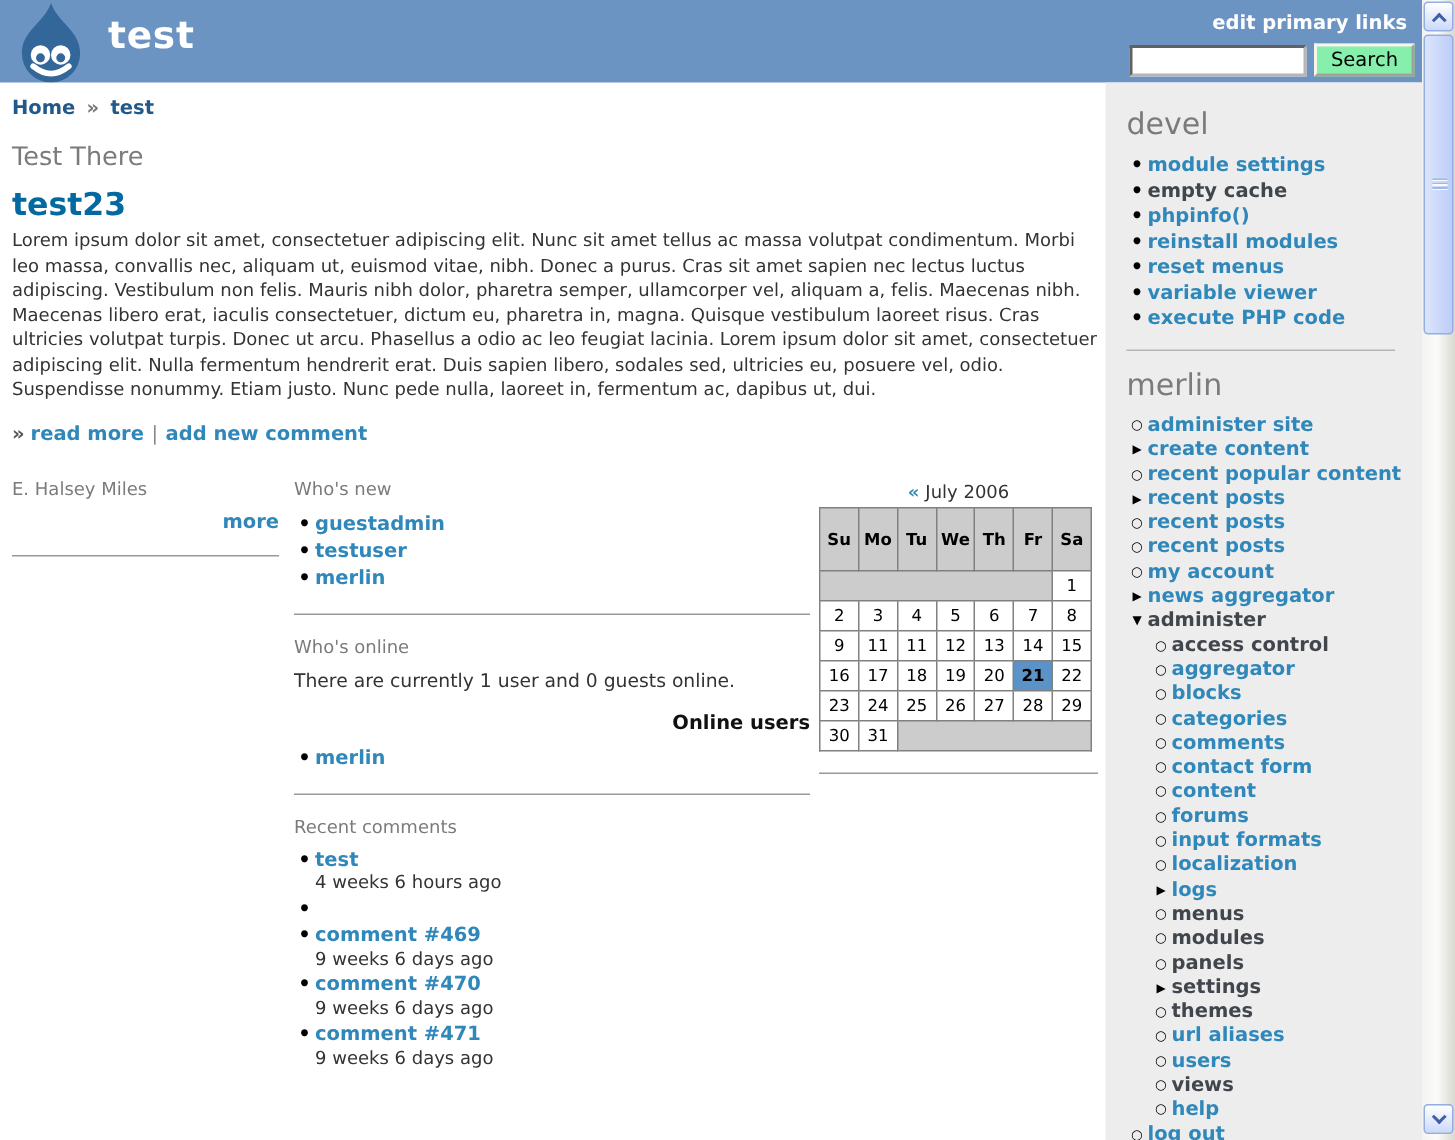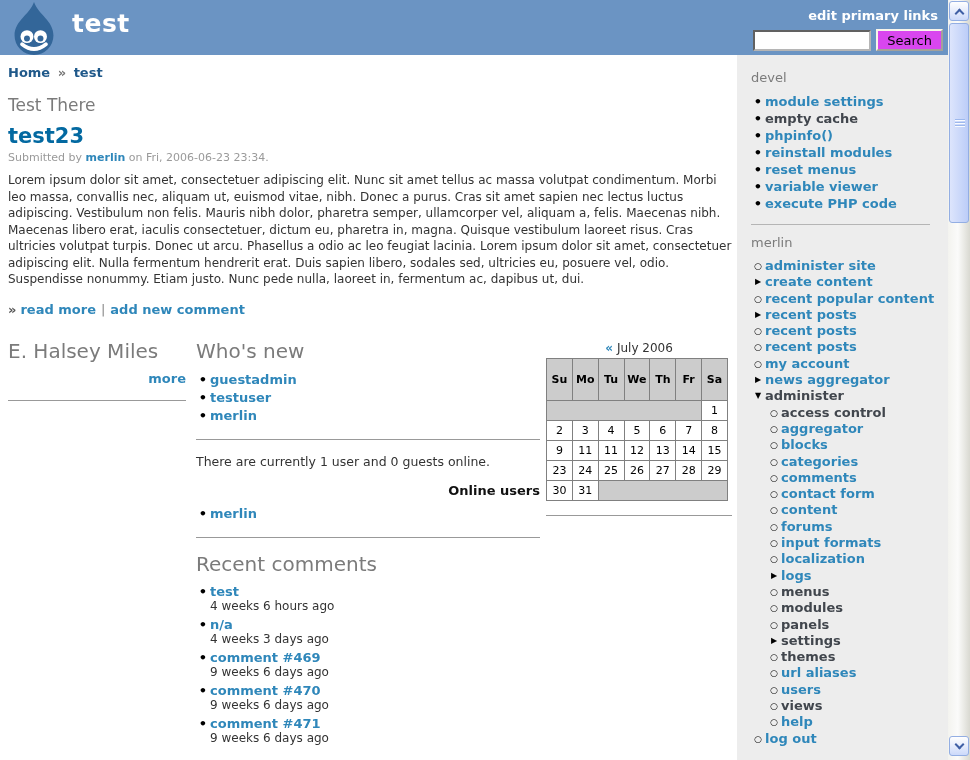--- a/index.html
+++ b/index.html
@@ -9,21 +9,21 @@
   a{text-decoration:none;cursor:pointer;}
 
   
   .header{position:absolute;left:0;top:0;width:948px;height:55px;background:#6b94c3;}
   .logo{position:absolute;left:5px;top:1px;width:58px;height:54px;}
   .site-name{position:absolute;left:72px;top:9px;font-size:25px;font-weight:bold;color:#fff;letter-spacing:.5px;}
   .edit-links{position:absolute;right:10px;top:8px;font-size:13px;font-weight:bold;color:#fff;}
   .search-row{position:absolute;right:5px;top:29px;display:flex;align-items:center;gap:5px;}
   .search-input{width:118px;height:21px;border:2px inset #b5b5b5;background:#fff;font-size:12px;padding:1px 3px;
                 font-family:"DejaVu Sans","Liberation Sans",sans-serif;}
-  .search-btn{height:22px;padding:0 9px;background:#d946ef;border:2px outset #f7f4ea;font-size:13px;color:#000;
+  .search-btn{height:22px;padding:0 9px;background:#86efac;border:2px outset #f7f4ea;font-size:13px;color:#000;
               font-family:"DejaVu Sans","Liberation Sans",sans-serif;}
 
   
   .main{position:absolute;left:8px;top:55px;width:724px;}
   .breadcrumb{margin-top:10px;font-size:13px;font-weight:bold;}
   .crumb{color:#20598a;}
   .crumb-sep{color:#767676;margin:0 3px;}
   .section-title{font-size:17px;font-weight:normal;color:#7b7b7b;margin:15px 0 0;}
   .node-title{font-size:21px;font-weight:bold;color:#0369a1;margin:9px 0 3px;}
   .submitted{font-size:11px;color:#9a9a9a;margin:0 0 8px;}
@@ -33,21 +33,21 @@
   .marker{color:#555;font-weight:bold;margin-right:4px;}
   .lnk-sep{color:#888;font-weight:normal;margin:0 5px;}
   .lnk{color:#2f87ba;font-weight:bold;font-size:13px;}
   .lnk.dim{color:#41464d;}
 
   
   .cols{display:flex;margin-top:22px;}
   .col-left{width:180px;padding-right:2px;}
   .col-mid{width:352px;padding-left:8px;}
   .col-right{width:186px;margin-left:6px;}
-  .blk-title{font-size:20px;font-weight:normal;color:#7b7b7b;margin:0 0 8px;}
+  .blk-title{font-size:12px;font-weight:normal;color:#7b7b7b;margin:0 0 8px;}
   .cols hr{border:0;border-top:1px solid #999;margin:14px 0;}
   .more-link{display:block;text-align:right;margin-top:4px;}
   ul.plain{list-style:none;margin:0;padding:0;}
   .li-row{display:flex;align-items:flex-start;line-height:18px;}
   .disc{flex:0 0 14px;text-align:center;color:#000;font-weight:bold;}
   .status-line{font-size:12.5px;margin:2px 0 0;color:#333;}
   .online-users-title{font-size:13px;font-weight:bold;color:#111;margin:14px 0 7px;text-align:right;}
   .rc-item{display:flex;align-items:flex-start;margin-bottom:2px;line-height:15.5px;}
   .rc-time{font-size:12px;color:#333;}
 
@@ -55,21 +55,21 @@
   .cal-caption{text-align:center;font-size:12px;color:#333;margin:2px 0 3px;}
   .cal-prev{color:#2f87ba;font-weight:bold;margin-right:4px;}
   table.cal{border-collapse:collapse;width:182px;font-size:11px;table-layout:fixed;}
   .cal th{background:#ccc;border:1px solid #808080;padding:14px 0;font-size:11px;color:#000;}
   .cal td{border:1px solid #808080;text-align:center;height:20px;background:#fff;color:#000;}
   .cal td.empty{background:#ccc;}
   .cal td.selected{background:#5b92c8;font-weight:bold;color:#000;}
 
   
   .sidebar{position:absolute;left:737px;top:55px;width:211px;height:705px;background:#ededed;padding:10px 8px 0 14px;}
-  .sb-title{font-size:13px;font-weight:normal;color:#7b7b7b;margin:5px 0 8px;}
+  .sb-title{font-size:20px;font-weight:normal;color:#7b7b7b;margin:5px 0 8px;}
   .devel-list .li-row{line-height:17px;}
   .menu-row{display:flex;align-items:flex-start;line-height:16.3px;}
   .menu-row.lvl1{padding-left:16px;}
   .mbul{flex:0 0 14px;text-align:center;color:#000;font-size:8px;line-height:16.3px;}
   .mbul.leaf{font-size:9px;}
   .sb-hr{border:0;border-top:1px solid #b5b5b5;margin:12px 10px 10px 0;}
 
   
   .scrollbar{position:absolute;left:948px;top:0;width:22px;height:760px;
              background:linear-gradient(to right,#f3f3ef 0%,#fbfbfa 45%,#d9d9d1 100%);}
@@ -112,25 +112,20 @@
 
   <div class="main">
     <div class="breadcrumb">
       <a class="crumb">Home</a>
       <span class="crumb-sep">»</span>
       <a class="crumb">test</a>
     </div>
 
     <h2 class="section-title">Test There</h2>
     <h1 class="node-title">test23</h1>
-    <div class="submitted">
-      <span>Submitted by</span>
-      <a>merlin</a>
-      <span>on Fri, 2006-06-23 23:34.</span>
-    </div>
 
     <p class="node-body">Lorem ipsum dolor sit amet, consectetuer adipiscing elit. Nunc sit amet tellus ac massa volutpat condimentum. Morbi leo massa, convallis nec, aliquam ut, euismod vitae, nibh. Donec a purus. Cras sit amet sapien nec lectus luctus adipiscing. Vestibulum non felis. Mauris nibh dolor, pharetra semper, ullamcorper vel, aliquam a, felis. Maecenas nibh. Maecenas libero erat, iaculis consectetuer, dictum eu, pharetra in, magna. Quisque vestibulum laoreet risus. Cras ultricies volutpat turpis. Donec ut arcu. Phasellus a odio ac leo feugiat lacinia. Lorem ipsum dolor sit amet, consectetuer adipiscing elit. Nulla fermentum hendrerit erat. Duis sapien libero, sodales sed, ultricies eu, posuere vel, odio. Suspendisse nonummy. Etiam justo. Nunc pede nulla, laoreet in, fermentum ac, dapibus ut, dui.</p>
 
     <div class="links-row">
       <span class="marker">»</span><a class="lnk">read more</a><span class="lnk-sep">|</span><a class="lnk">add new comment</a>
     </div>
 
     <div class="cols">
 
       <div class="col-left">
@@ -150,39 +145,39 @@
               <span class="disc">•</span>
               <a class="lnk">testuser</a>
             </li>
             <li class="li-row">
               <span class="disc">•</span>
               <a class="lnk">merlin</a>
             </li>
           </ul>
         <hr>
 
+        <h3 class="blk-title">Who's online</h3>
         <p class="status-line">There are currently 1 user and 0 guests online.</p>
         <h4 class="online-users-title">Online users</h4>
         <ul class="plain" id="online-users-list">
             <li class="li-row">
               <span class="disc">•</span>
               <a class="lnk">merlin</a>
             </li>
           </ul>
         <hr>
 
         <h3 class="blk-title">Recent comments</h3>
         <ul class="plain" id="recent-comments-list">
             <li class="rc-item">
               <span class="disc">•</span>
               <div><a class="lnk">test</a><div class="rc-time">4 weeks 6 hours ago</div></div>
             </li>
             <li class="rc-item">
               <span class="disc">•</span>
-              <div><a class="lnk">n/a</a><div class="rc-time">4 weeks 3 days ago</div></div>
             </li>
             <li class="rc-item">
               <span class="disc">•</span>
               <div><a class="lnk">comment #469</a><div class="rc-time">9 weeks 6 days ago</div></div>
             </li>
             <li class="rc-item">
               <span class="disc">•</span>
               <div><a class="lnk">comment #470</a><div class="rc-time">9 weeks 6 days ago</div></div>
             </li>
             <li class="rc-item">
@@ -225,20 +220,29 @@
               <tr>
                 <td class="day">9</td>
                 <td class="day">11</td>
                 <td class="day">11</td>
                 <td class="day">12</td>
                 <td class="day">13</td>
                 <td class="day">14</td>
                 <td class="day">15</td>
               </tr>
               <tr>
+                <td class="day">16</td>
+                <td class="day">17</td>
+                <td class="day">18</td>
+                <td class="day">19</td>
+                <td class="day">20</td>
+                <td class="day selected">21</td>
+                <td class="day">22</td>
+              </tr>
+              <tr>
                 <td class="day">23</td>
                 <td class="day">24</td>
                 <td class="day">25</td>
                 <td class="day">26</td>
                 <td class="day">27</td>
                 <td class="day">28</td>
                 <td class="day">29</td>
               </tr>
               <tr>
                 <td class="day">30</td>

